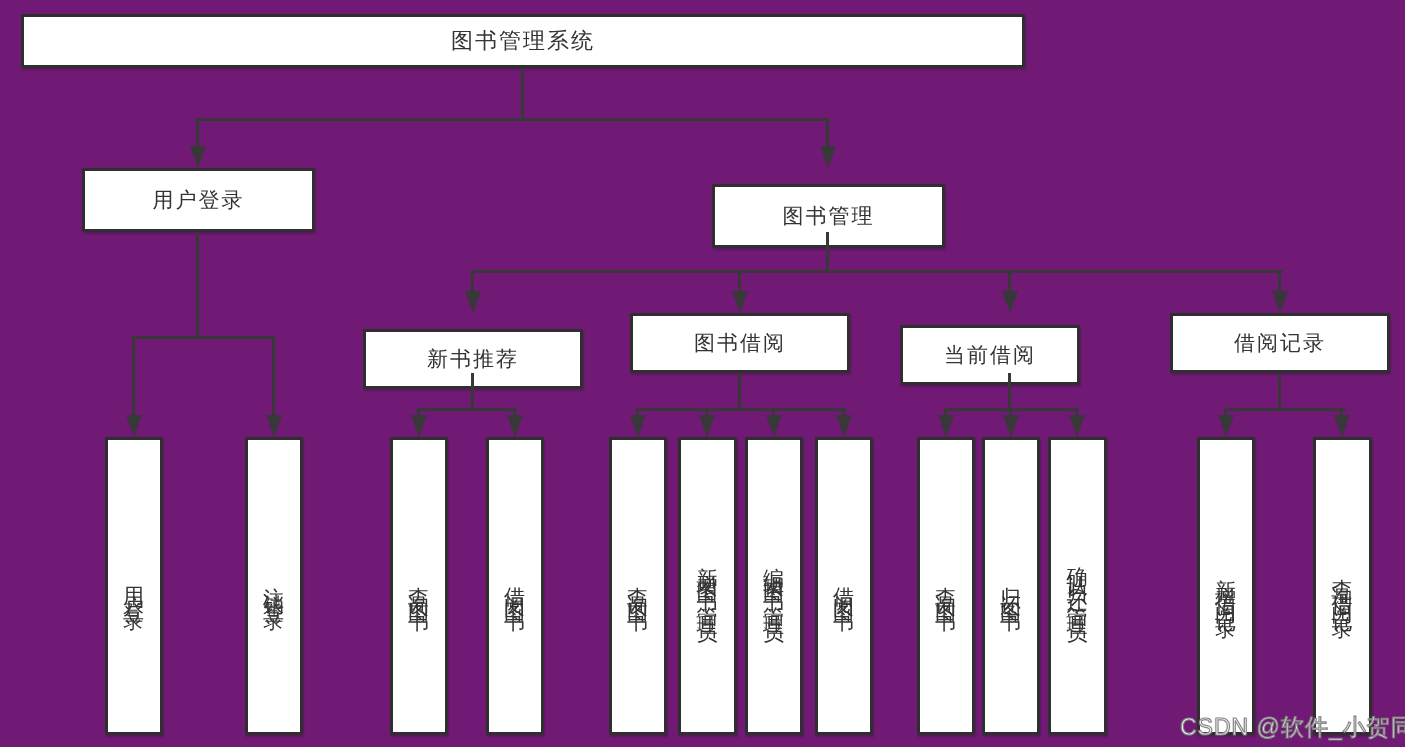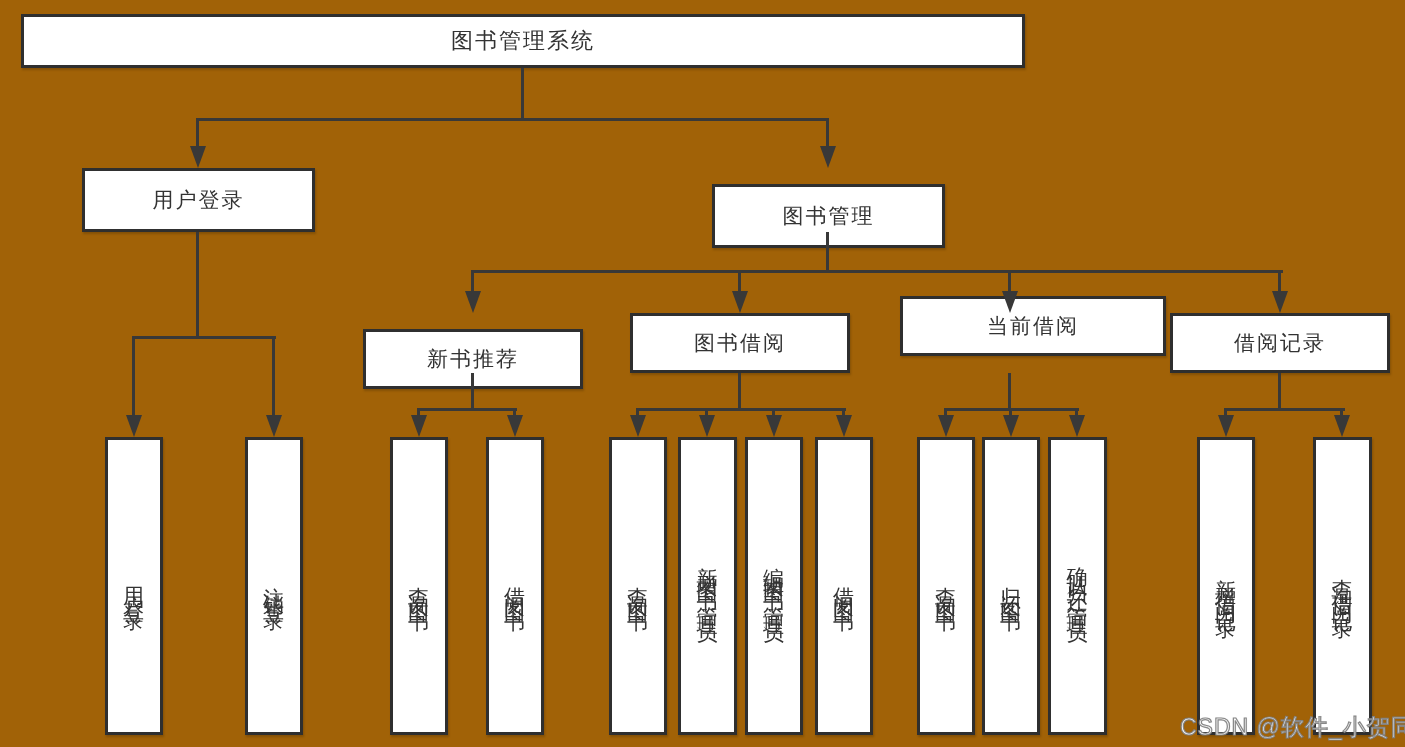--- a/index.html
+++ b/index.html
@@ -1,17 +1,17 @@
 <!DOCTYPE html>
 <html><head>
 <meta charset="utf-8">
 <style>
   html,body{margin:0;padding:0;background:#ffffff;}
   .canvas{
-    position:relative;width:1405px;height:747px;background:#a16207;overflow:hidden;
+    position:relative;width:1405px;height:747px;background:#701a75;overflow:hidden;
     font-family:"Liberation Sans",sans-serif;
   }
   .box{
     position:absolute;box-sizing:border-box;background:#ffffff;border:3px solid #2f2f2f;
     display:flex;align-items:center;justify-content:center;
     box-shadow:1px 2px 2px rgba(0,0,0,0.18);
   }
   .box span{color:#333333;font-size:21px;letter-spacing:2px;line-height:1.2;white-space:nowrap;}
   .box.root span{font-size:22px;}
   .box.v span{
@@ -46,21 +46,21 @@
   <div class="box" style="left:712px;top:184px;width:233px;height:64px">
     <span>图书管理</span>
   </div>
 
   <div class="box" style="left:363px;top:329px;width:220px;height:60px">
     <span>新书推荐</span>
   </div>
   <div class="box" style="left:630px;top:313px;width:220px;height:60px">
     <span>图书借阅</span>
   </div>
-  <div class="box" style="left:900px;top:296px;width:266px;height:60px">
+  <div class="box" style="left:900px;top:325px;width:180px;height:60px">
     <span>当前借阅</span>
   </div>
   <div class="box" style="left:1170px;top:313px;width:220px;height:60px">
     <span>借阅记录</span>
   </div>
 
   <div class="box v" style="left:105px;top:437px;width:58px;height:298px">
     <span>用户登录</span>
   </div>
   <div class="box v" style="left:245px;top:437px;width:58px;height:298px">

